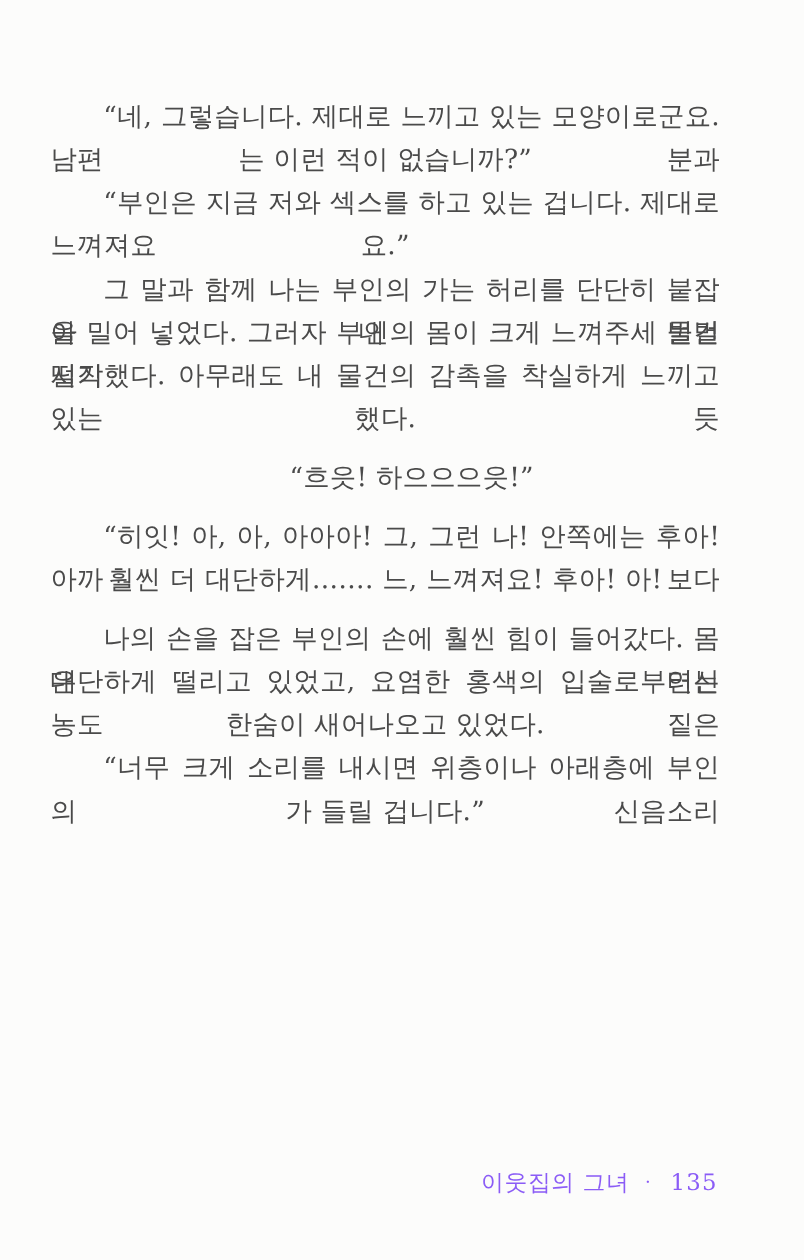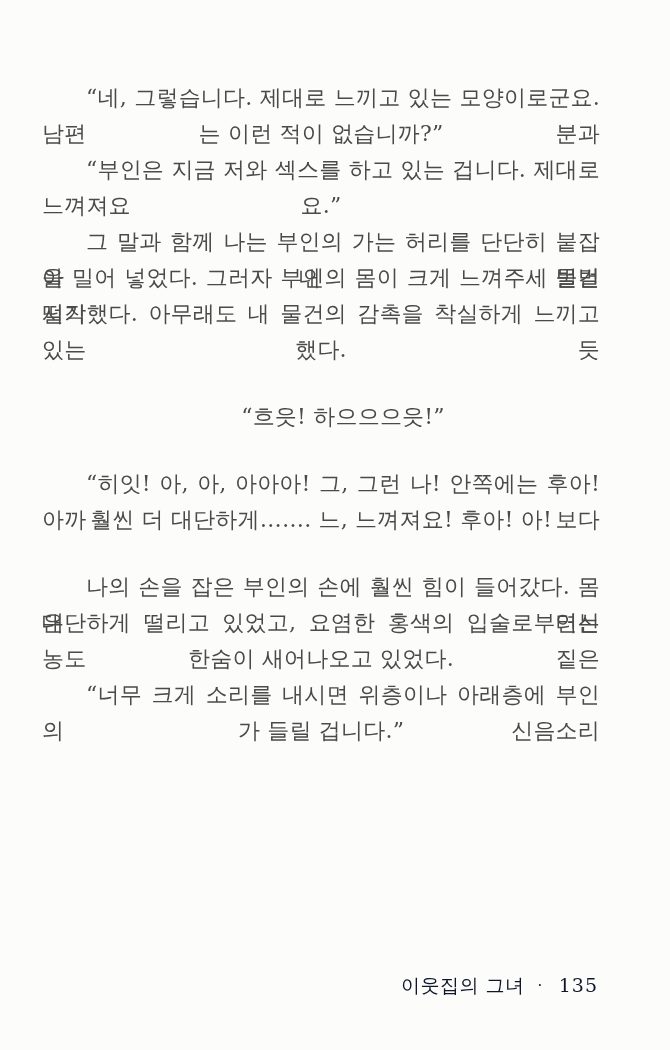--- a/index.html
+++ b/index.html
@@ -29,21 +29,21 @@
     font-size: 22px;
     line-height: 36px;
     color: #4a4a4a;
     letter-spacing: 0.2px;
   }
   .paragraph {
     margin: 0;
     padding: 0;
   }
   .paragraph.gap {
-    margin-top: 31px;
+    margin-top: 13px;
   }
   .line {
     height: 36px;
     white-space: nowrap;
   }
   .line.full {
     white-space: normal;
     text-align: justify;
     text-align-last: justify;
   }
@@ -54,21 +54,21 @@
     text-indent: 44px;
   }
   .page-footer {
     position: absolute;
     left: 42px;
     top: 972px;
     width: 556px;
     text-align: right;
     font-size: 19px;
     line-height: 26px;
-    color: #0f172a;
+    color: #8b5cf6;
     letter-spacing: 0.5px;
   }
   .page-footer .sep {
     display: inline-block;
     margin: 0 16px 0 13px;
     font-size: 15px;
     vertical-align: 2px;
   }
   .page-footer .pagenum {
     letter-spacing: 1px;

